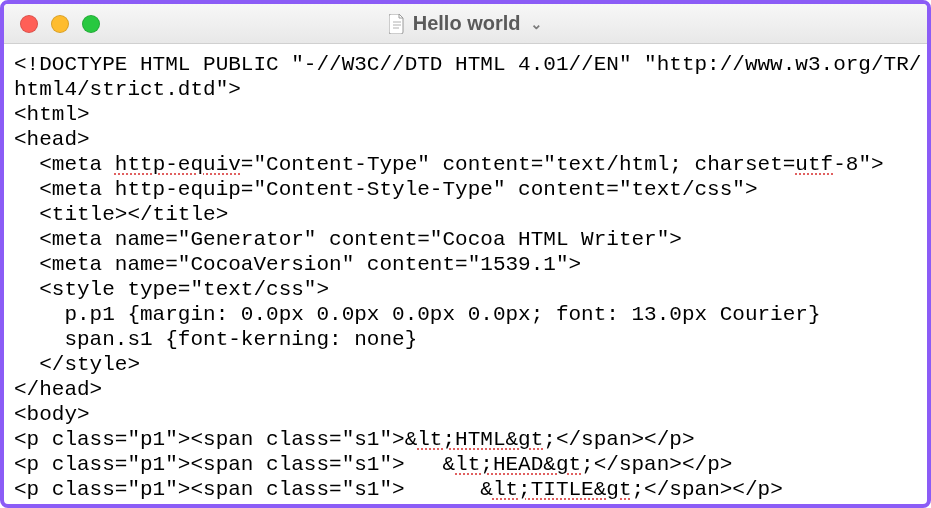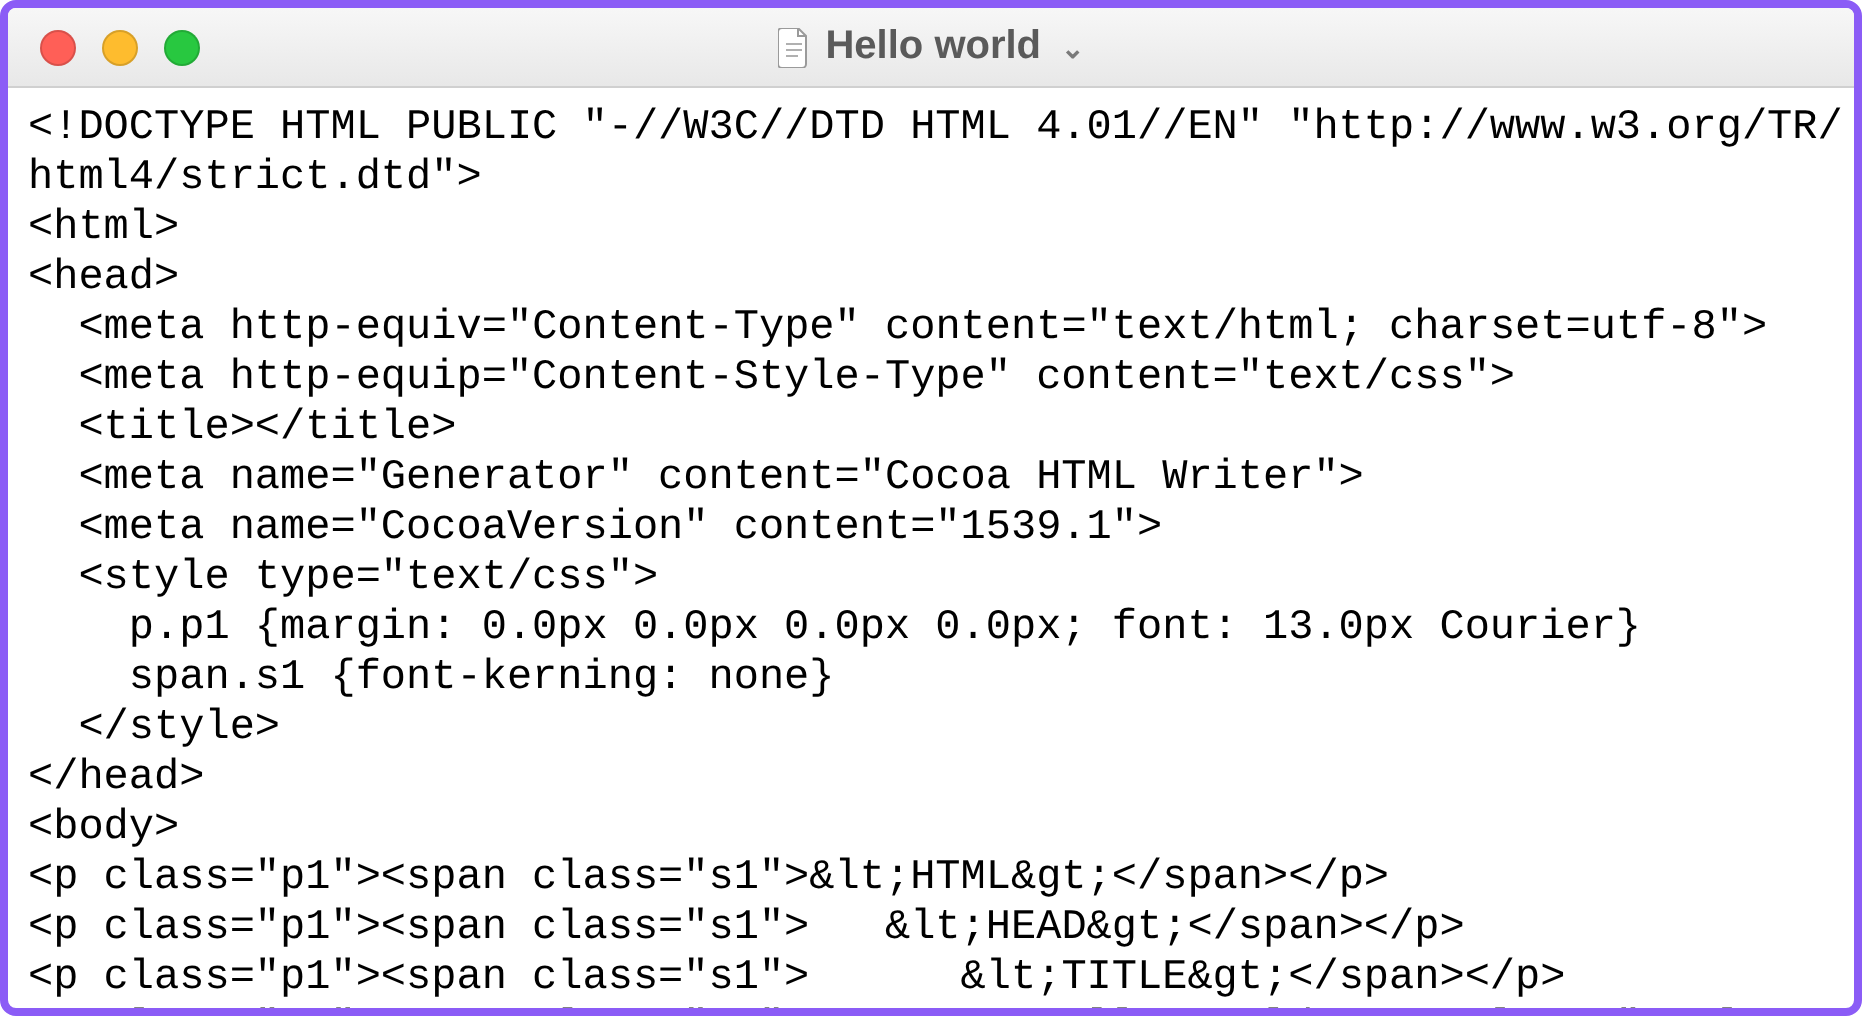--- a/index.html
+++ b/index.html
@@ -67,20 +67,21 @@
     line-height: 25px;
     color: #000;
     white-space: pre;
     letter-spacing: 0;
     overflow: hidden;
     height: calc(100% - 40px);
   }
   .row { display:block; height:25px; }
   .row span { position: relative; }
   .spell {
+    text-decoration: underline;
     text-decoration-style: dotted;
     text-decoration-color: #e06060;
     text-decoration-thickness: 2px;
     text-underline-offset: 3px;
   }
 </style>
 </head>
 <body>
 
 <div class="window">

